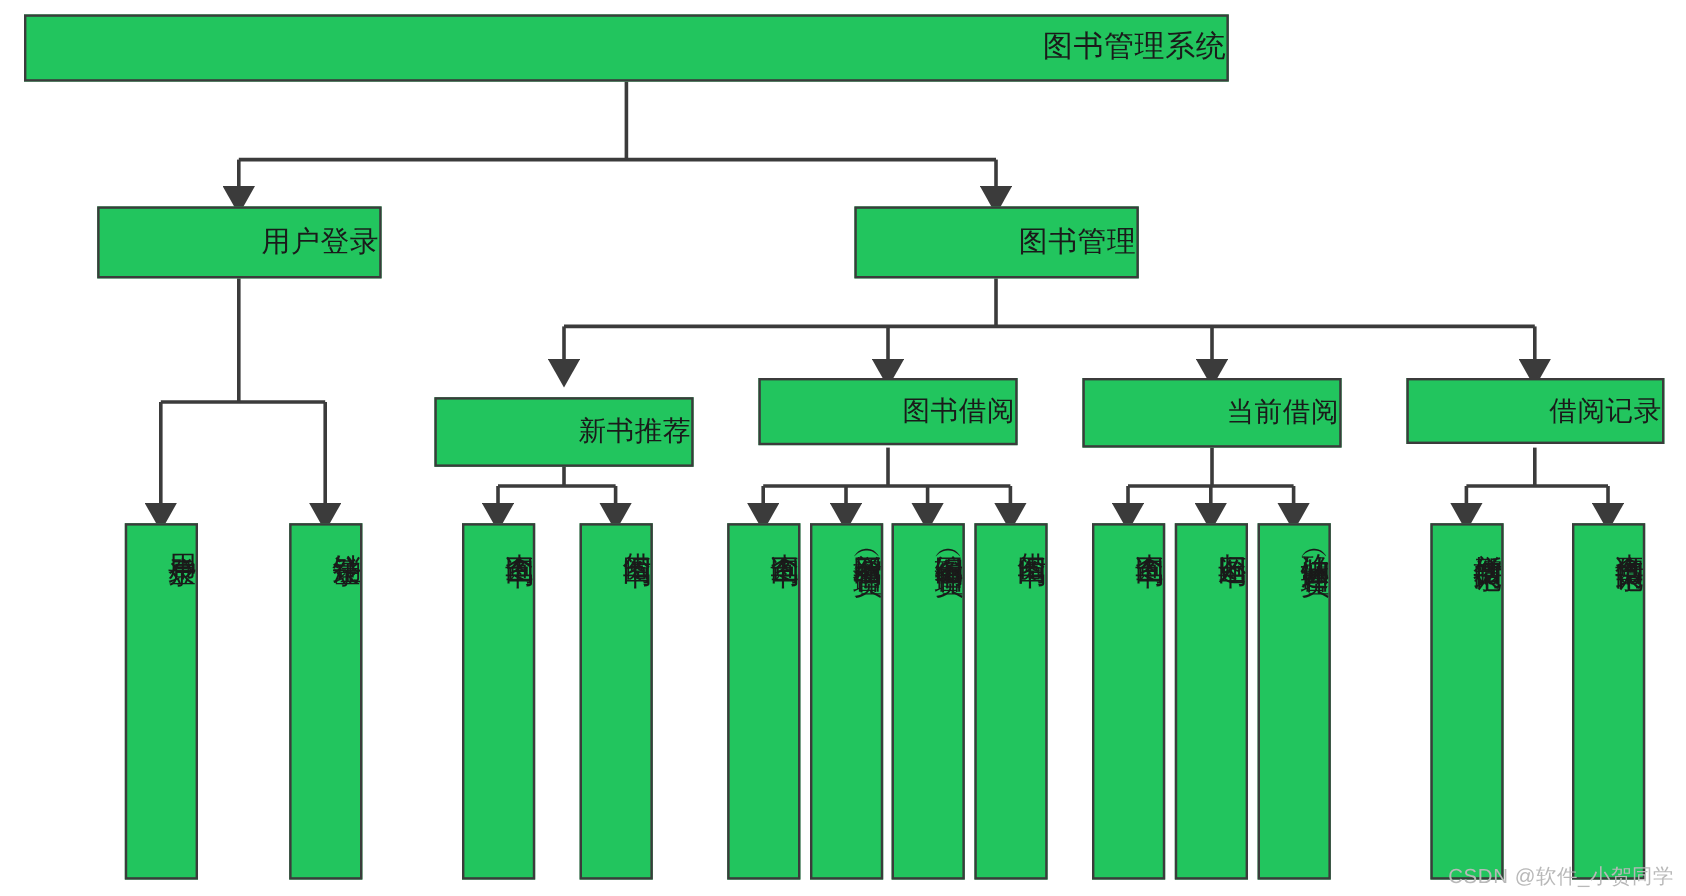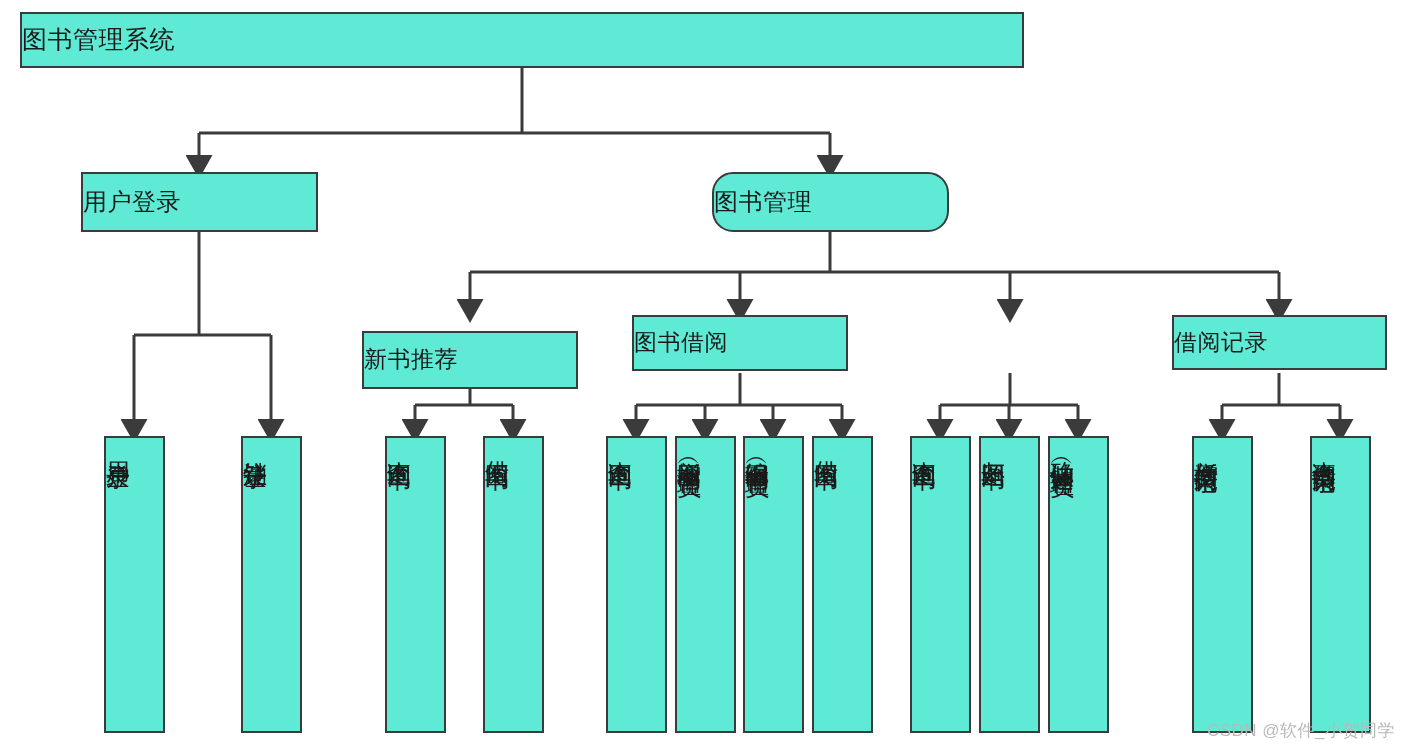--- a/index.html
+++ b/index.html
@@ -21,25 +21,25 @@
   svg.diagram-canvas {
     position: absolute;
     left: 0;
     top: 0;
     width: 1405px;
     height: 747px;
   }
   .node-box {
     position: absolute;
     box-sizing: border-box;
-    background: #5eead4;
+    background: #22c55e;
     border: 2px solid #3b3b3b;
     display: flex;
     align-items: center;
-    justify-content: flex-start;
+    justify-content: flex-end;
     overflow: hidden;
   }
   .node-label {
     color: #1a1a1a;
     letter-spacing: 0.5px;
     text-align: center;
     line-height: 1.18;
     white-space: nowrap;
   }
   .node-root .node-label { font-size: 25px; }
@@ -124,29 +124,32 @@
     </g>
   </svg>
 
   <div class="node-box node-root" style="left:20px; top:12px; width:1004px; height:56px;">
     <span class="node-label">图书管理系统</span>
   </div>
 
   <div class="node-box node-l1" style="left:81px; top:172px; width:237px; height:60px;">
     <span class="node-label">用户登录</span>
   </div>
-  <div class="node-box node-l1" style="left:712px; top:172px; width:237px; height:60px;border-radius:21px;">
+  <div class="node-box node-l1" style="left:712px; top:172px; width:237px; height:60px;">
     <span class="node-label">图书管理</span>
   </div>
 
   <div class="node-box node-l2" style="left:362px; top:315px; width:216px; height:58px;margin-top:16px;">
     <span class="node-label">新书推荐</span>
   </div>
   <div class="node-box node-l2" style="left:632px; top:315px; width:216px; height:56px;">
     <span class="node-label">图书借阅</span>
+  </div>
+  <div class="node-box node-l2" style="left:902px; top:315px; width:216px; height:58px;">
+    <span class="node-label">当前借阅</span>
   </div>
   <div class="node-box node-l2" style="left:1172px; top:315px; width:215px; height:55px;">
     <span class="node-label">借阅记录</span>
   </div>
 
   <div class="node-box node-leaf" style="left:104px; top:436px; width:61px; height:297px;">
     <span class="node-label">用户登录</span>
   </div>
   <div class="node-box node-leaf" style="left:241px; top:436px; width:61px; height:297px;">
     <span class="node-label">注销登录</span>

